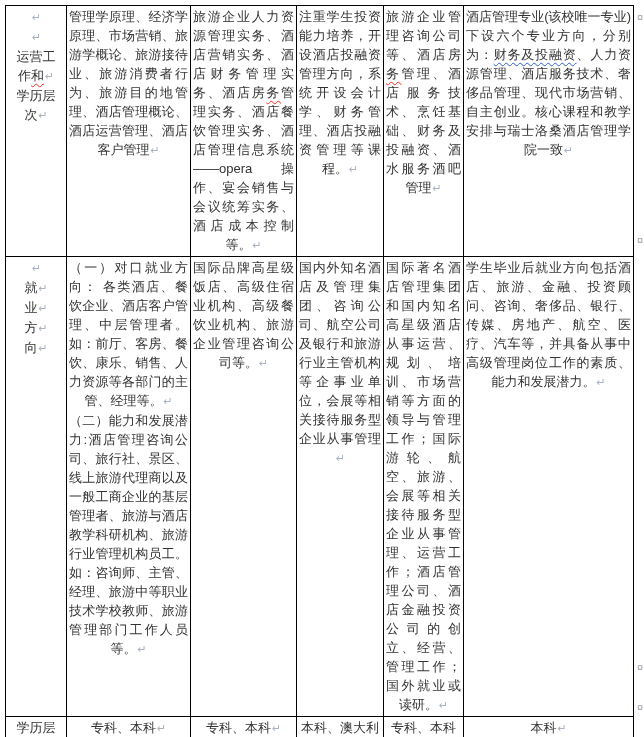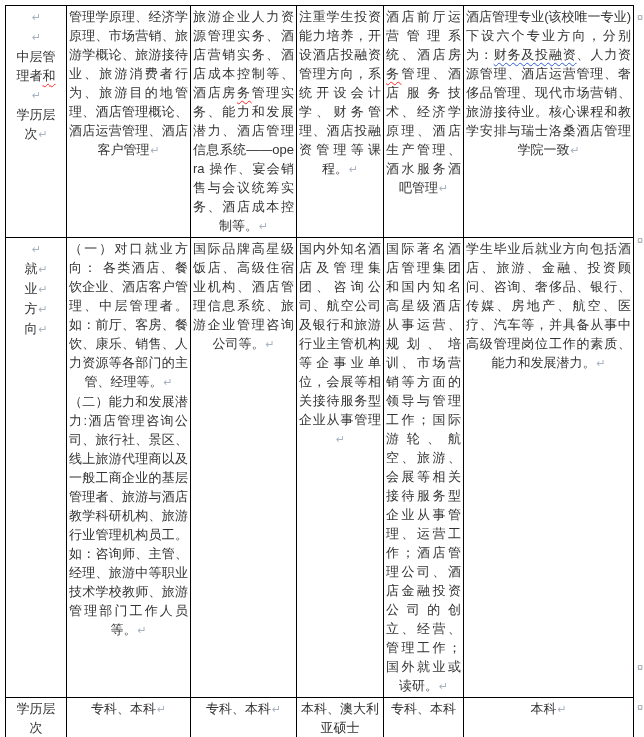--- a/index.html
+++ b/index.html
@@ -66,53 +66,53 @@
         <col style="width: 106px;">
         <col style="width: 87px;">
         <col style="width: 80px;">
         <col style="width: 170px;">
       </colgroup>
     <tbody id="tbl-body">
         <tr style="height: 223px;">
           <td class="rowhead align-center">
             <p><span class="mark">↵</span></p>
             <p><span class="mark">↵</span></p>
-            <p><span>中层管理者</span><span class="u-red">和</span><span class="mark">↵</span></p>
+            <p><span>运营工作</span><span class="u-red">和</span><span class="mark">↵</span></p>
             <p><span>学历层次</span><span class="mark">↵</span></p>
           </td>
           <td class="align-justify">
             <p><span>管理学原理、经济学原理、市场营销、旅游学概论、旅游接待业、旅游消费者行为、旅游目的地管理、酒店管理概论、酒店运营管理、酒店客户管理</span><span class="mark">↵</span></p>
           </td>
           <td class="align-justify">
-            <p><span>旅游企业人力资源管理实务、酒店营销实务、酒店成本控制等、酒店房</span><span class="u-red">务</span><span>管理实务、能力和发展潜力、酒店管理信息系统——opera 操作、宴会销售与会议统筹实务、酒店成本控制等。</span><span class="mark">↵</span></p>
+            <p><span>旅游企业人力资源管理实务、酒店营销实务、酒店财务管理实务、酒店房</span><span class="u-red">务</span><span>管理实务、酒店餐饮管理实务、酒店管理信息系统——opera 操作、宴会销售与会议统筹实务、酒店成本控制等。</span><span class="mark">↵</span></p>
           </td>
           <td class="align-justify">
             <p><span>注重学生投资能力培养，开设酒店投融资管理方向，系统开设会计学、财务管理、酒店投融资管理等课程。</span><span class="mark">↵</span></p>
           </td>
           <td class="align-justify">
-            <p><span>酒店前厅运营管理系统、酒店房</span><span class="u-red">务</span><span>管理、酒店服务技术、经济学原理、酒店生产管理、酒水服务酒吧管理</span><span class="mark">↵</span></p>
+            <p><span>旅游企业管理咨询公司等、酒店房</span><span class="u-red">务</span><span>管理、酒店服务技术、烹饪基础、财务及投融资、酒水服务酒吧管理</span><span class="mark">↵</span></p>
           </td>
           <td class="align-justify">
-            <p><span>酒店管理专业(该校唯一专业)下设六个专业方向，分别为：</span><span class="u-blue">财务及投融资</span><span>、人力资源管理、酒店运营管理、奢侈品管理、现代市场营销、旅游接待业。核心课程和教学安排与瑞士洛桑酒店管理学院一致</span><span class="mark">↵</span></p>
+            <p><span>酒店管理专业(该校唯一专业)下设六个专业方向，分别为：</span><span class="u-blue">财务及投融资</span><span>、人力资源管理、酒店服务技术、奢侈品管理、现代市场营销、自主创业。核心课程和教学安排与瑞士洛桑酒店管理学院一致</span><span class="mark">↵</span></p>
           </td>
         </tr>
         <tr style="height: 427px;">
           <td class="rowhead align-center">
             <p><span class="mark">↵</span></p>
             <p><span>就</span><span class="mark">↵</span></p>
             <p><span>业</span><span class="mark">↵</span></p>
             <p><span>方</span><span class="mark">↵</span></p>
             <p><span>向</span><span class="mark">↵</span></p>
           </td>
           <td class="align-justify">
             <p><span>（一）对口就业方向： 各类酒店、餐饮企业、酒店客户管理、中层管理者。如：前厅、客房、餐饮、康乐、销售、人力资源等各部门的主管、经理等。</span><span class="mark">↵</span></p>
             <p><span>（二）能力和发展潜力:酒店管理咨询公司、旅行社、景区、线上旅游代理商以及一般工商企业的基层管理者、旅游与酒店教学科研机构、旅游行业管理机构员工。如：咨询师、主管、经理、旅游中等职业技术学校教师、旅游管理部门工作人员等。</span><span class="mark">↵</span></p>
           </td>
           <td class="align-justify">
-            <p><span>国际品牌高星级饭店、高级住宿业机构、酒店管理信息系统、旅游企业管理咨询公司等。</span><span class="mark">↵</span></p>
+            <p><span>国际品牌高星级饭店、高级住宿业机构、高级餐饮业机构、旅游企业管理咨询公司等。</span><span class="mark">↵</span></p>
           </td>
           <td class="align-justify">
             <p><span>国内外知名酒店及管理集团、咨询公司、航空公司及银行和旅游行业主管机构等企事业单位，会展等相关接待服务型企业从事管理</span><span class="mark">↵</span></p>
           </td>
           <td class="align-justify">
             <p><span>国际著名酒店管理集团和国内知名高星级酒店从事运营、规划、培训、市场营销等方面的领导与管理工作；国际游轮、航空、旅游、会展等相关接待服务型企业从事管理、运营工作；酒店管理公司、酒店金融投资公司的创立、经营、管理工作；国外就业或读研。</span><span class="mark">↵</span></p>
           </td>
           <td class="align-justify">
             <p><span>学生毕业后就业方向包括酒店、旅游、金融、投资顾问、咨询、奢侈品、银行、传媒、房地产、航空、医疗、汽车等，并具备从事中高级管理岗位工作的素质、能力和发展潜力。</span><span class="mark">↵</span></p>
           </td>

